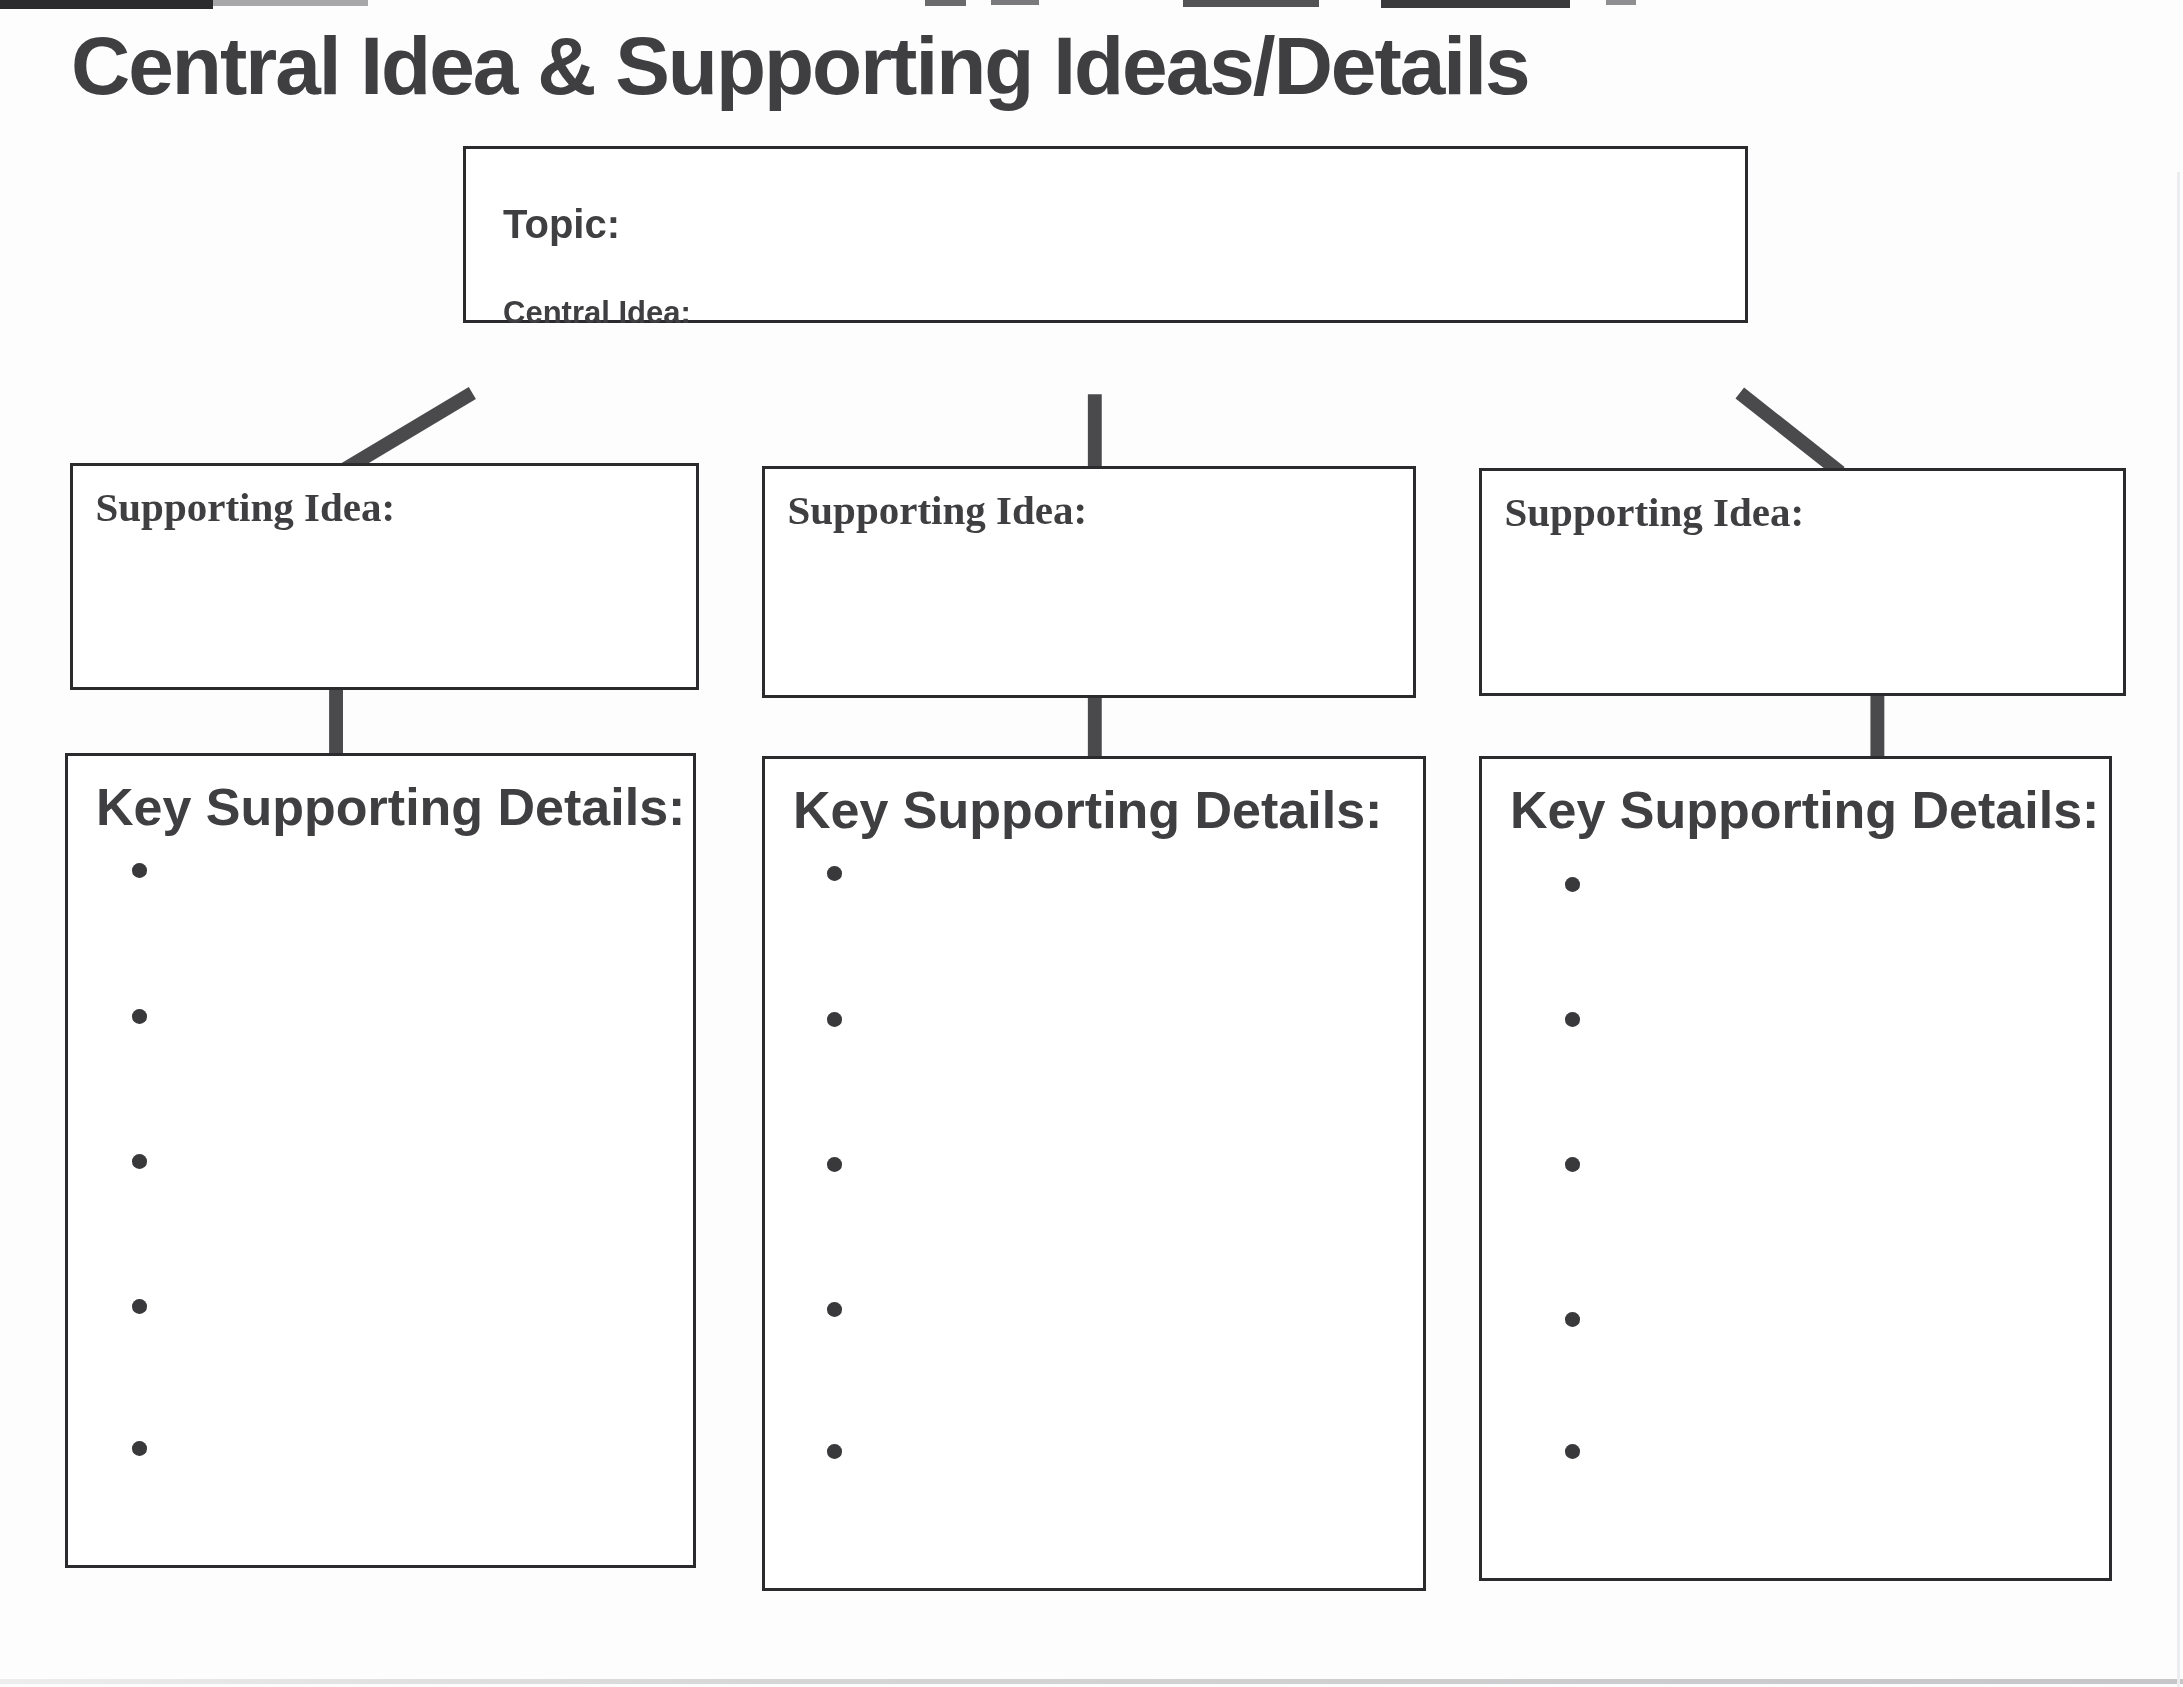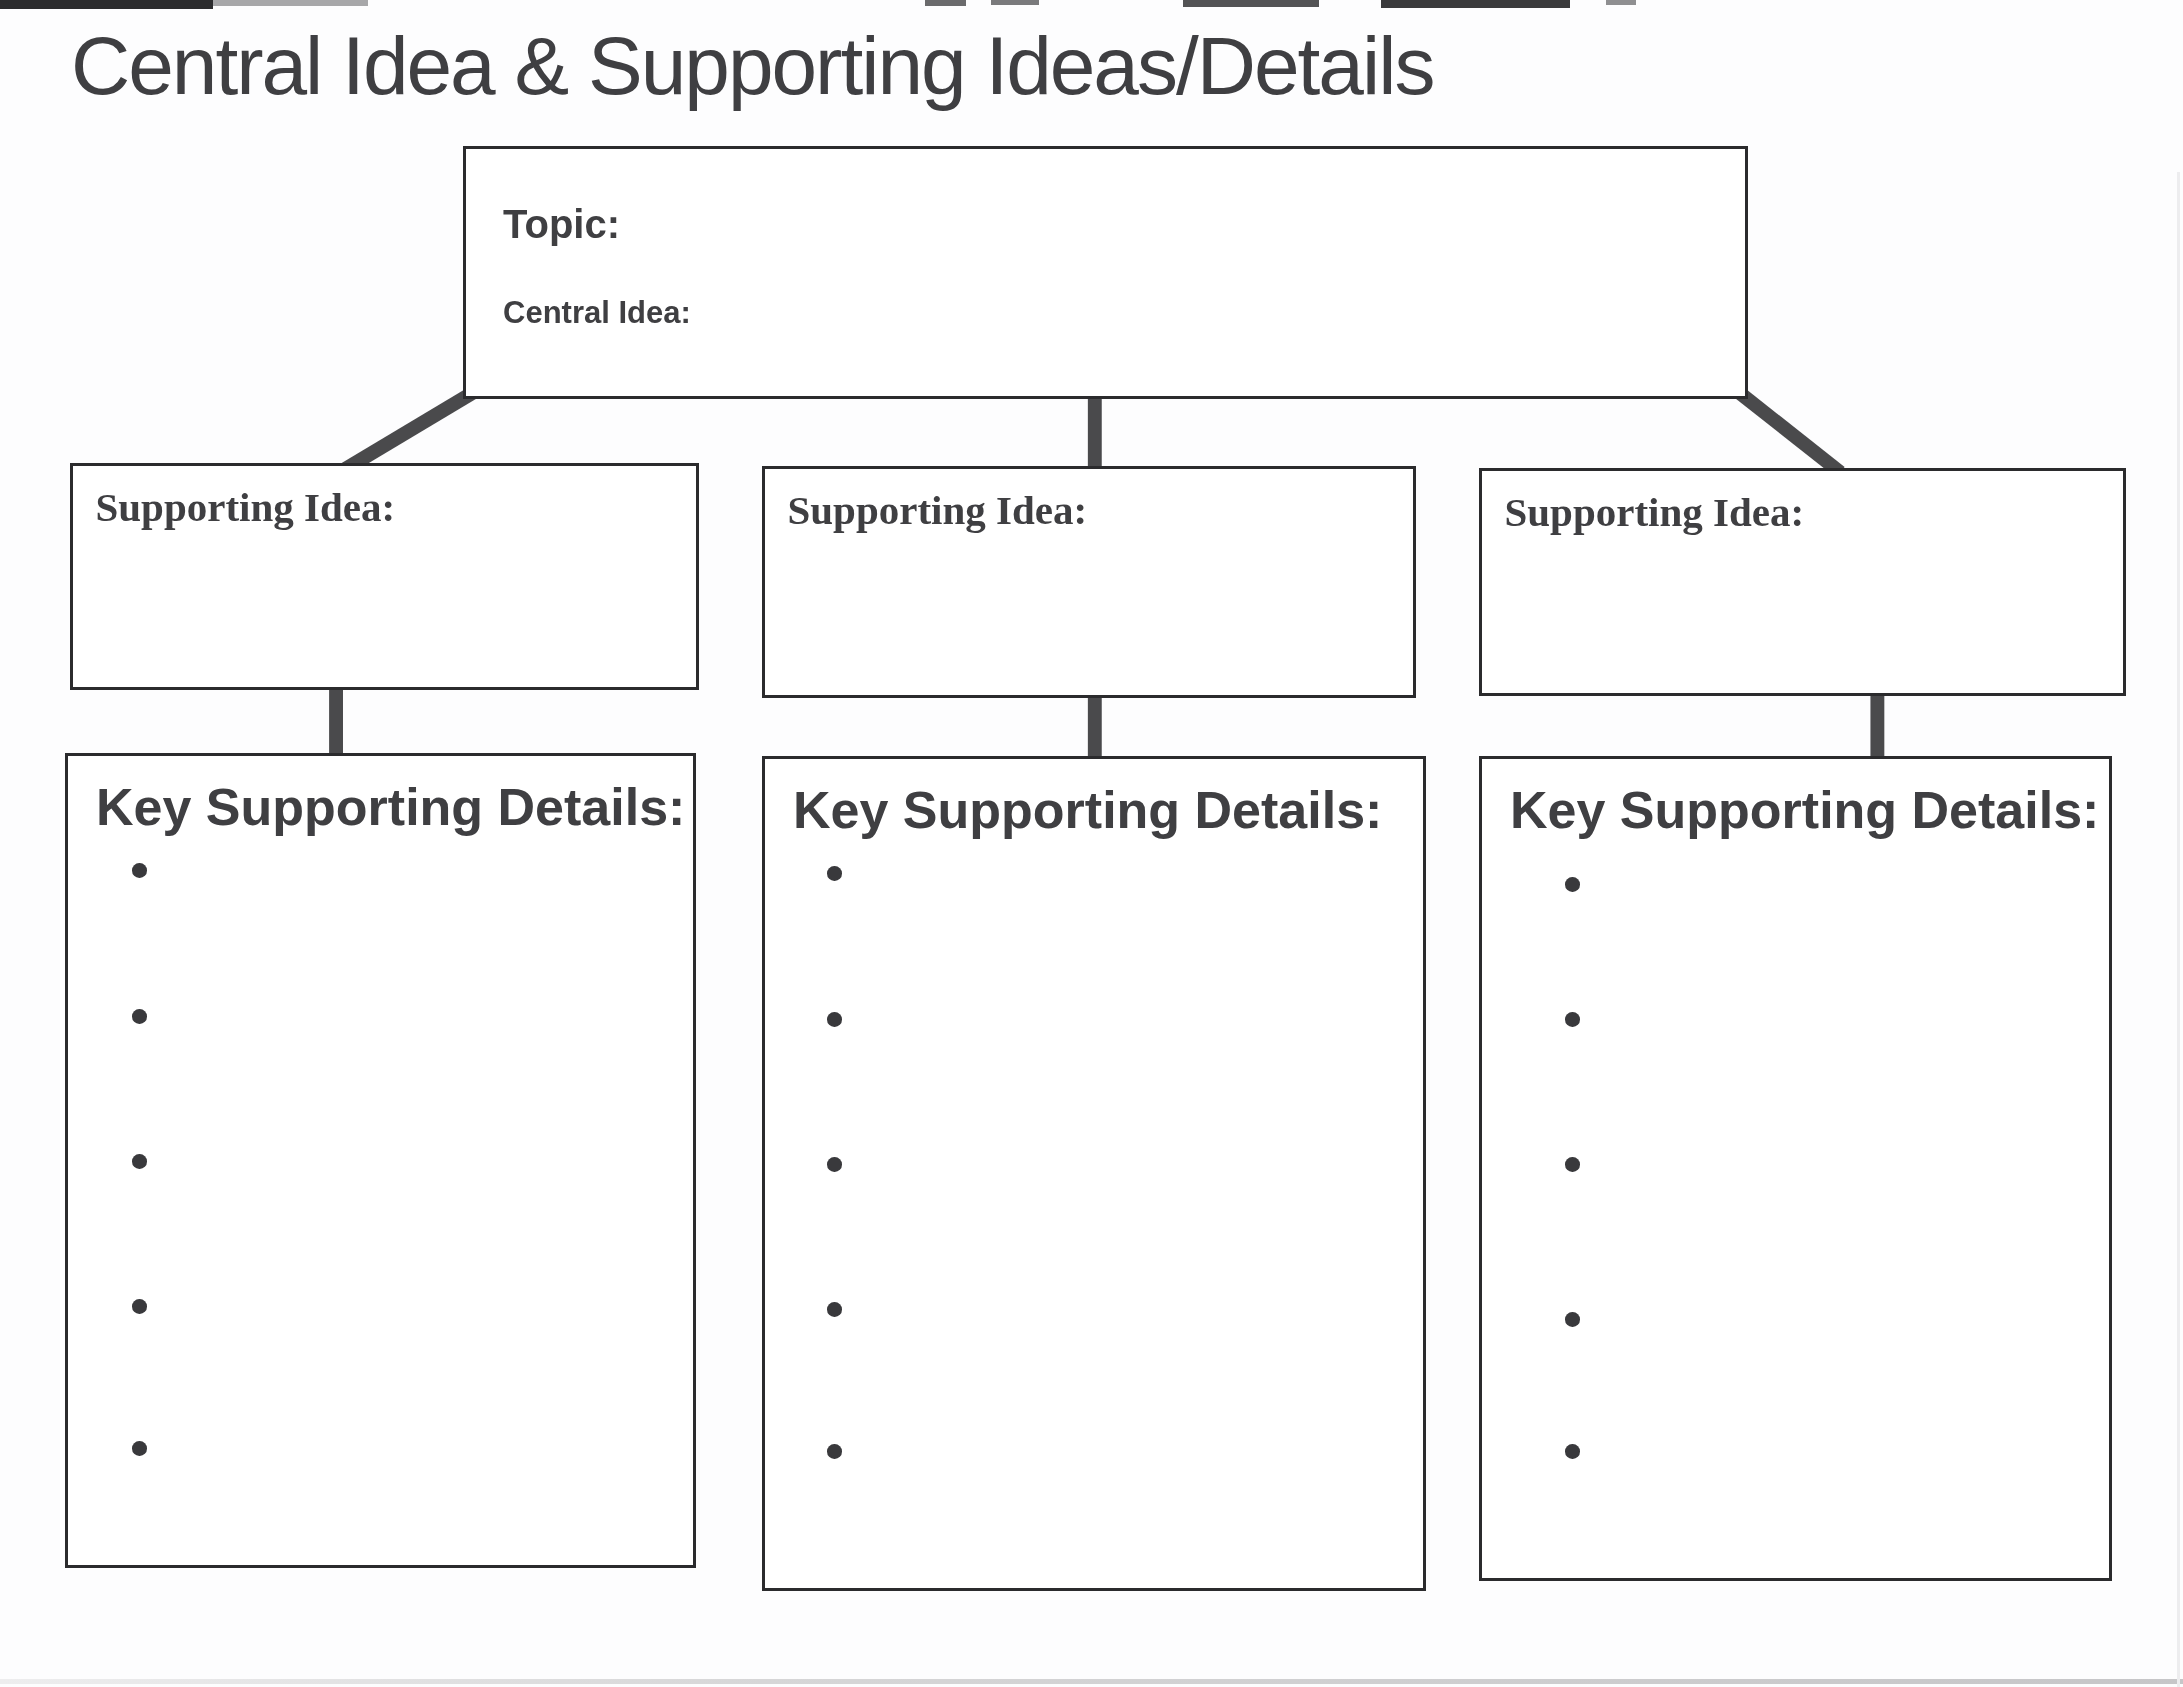--- a/index.html
+++ b/index.html
@@ -15,21 +15,21 @@
     font-family:"Liberation Sans", sans-serif;
     color:var(--ink);
     overflow:hidden;
   }
   .abs{position:absolute;}
 
   
   .page-title{
     left:71px; top:18.5px;
     font-size:82px;
-    font-weight:400;
+    font-weight:700;
     letter-spacing:-2px;
     color:var(--ink);
     white-space:nowrap;
     text-align:center;
   }
 
   
   .node-box{
     position:absolute;
     background:#ffffff;
@@ -37,21 +37,21 @@
     z-index:2;
   }
   .box-label{
     position:absolute;
     font-weight:700;
     color:var(--ink);
     white-space:nowrap;
   }
 
   
-  .central-box{left:463px; top:146px; width:1285px; height:253px;}
+  .central-box{left:463px; top:146px; width:1285px; height:177px;}
   .central-box .topic-label{left:37px; top:53px; font-size:40px;}
   .central-box .central-idea-label{left:37px; top:146px; font-size:31px;}
 
   
   .support-box .box-label{left:22.5px; top:17px; font-size:41px;font-family:Liberation Serif, serif;}
   .support-box-1{left:70px;  top:463px; width:629px; height:227px;}
   .support-box-2{left:762px; top:466px; width:654px; height:232px;}
   .support-box-3{left:1479px; top:468px; width:647px; height:228px;}
 
   

